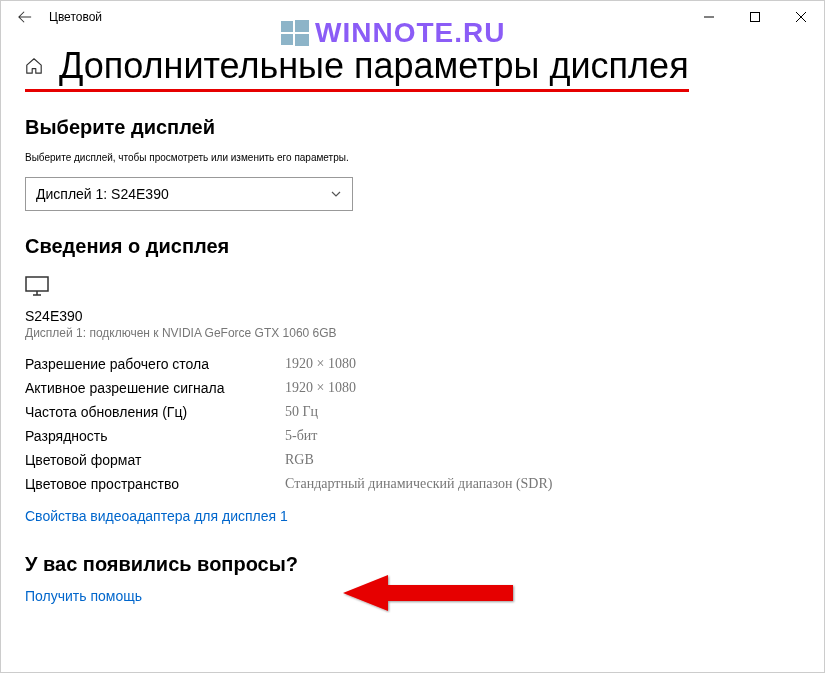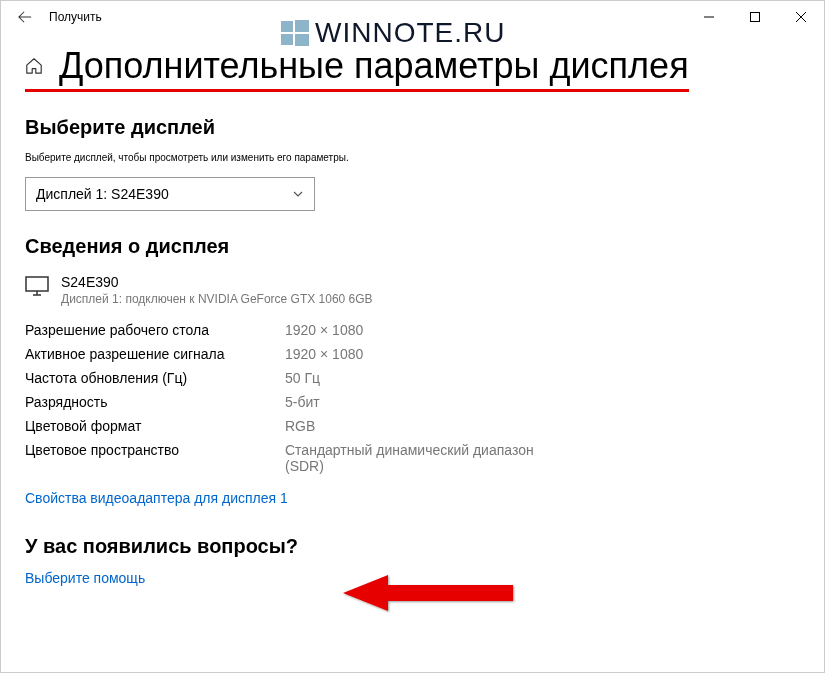--- a/index.html
+++ b/index.html
@@ -9,62 +9,62 @@
     .titlebar { height: 32px; display: flex; align-items: center; padding: 0 0 0 8px; }
     .back-btn { width: 32px; height: 32px; display: flex; align-items: center; justify-content: center; cursor: pointer; }
     .back-btn svg { width: 14px; height: 14px; }
     .title-text { font-size: 12px; color: #000; margin-left: 8px; }
     .win-controls { margin-left: auto; display: flex; }
     .win-btn { width: 46px; height: 32px; display: flex; align-items: center; justify-content: center; cursor: pointer; }
     .win-btn svg { width: 10px; height: 10px; }
     
     .watermark { position: absolute; top: 16px; left: 278px; display: flex; align-items: center; gap: 4px; pointer-events: none; }
     .watermark-icon { width: 32px; height: 32px; }
-    .watermark-text { font-size: 28px; color: #0f172a; letter-spacing: 1px; font-weight: 400; }
+    .watermark-text { font-size: 28px; color: #8b5cf6; letter-spacing: 1px; font-weight: 700; }
     
     .content { padding: 12px 24px 0 24px; }
     
     .header-row { display: flex; align-items: center; gap: 16px; margin-bottom: 8px; border-bottom: 3px solid #e60000; padding-bottom: 2px; width: fit-content; }
     .home-icon { width: 18px; height: 18px; }
     .page-title { font-size: 36px; font-weight: 400; color: #000; }
     
     .section-title { font-size: 20px; font-weight: 600; color: #000; margin-top: 24px; margin-bottom: 12px; }
     .section-desc { font-size: 10px; color: #000; margin-bottom: 12px; line-height: 1.4; max-width: 420px; }
     
-    .dropdown { width: 290px; height: 32px; border: 1px solid #999; background: #fff; display: flex; align-items: center; padding: 16px 10px; cursor: pointer; position: relative; }
+    .dropdown { width: 328px; height: 32px; border: 1px solid #999; background: #fff; display: flex; align-items: center; padding: 16px 10px; cursor: pointer; position: relative; }
     .dropdown-text { font-size: 14px; color: #000; }
     .dropdown-chevron { margin-left: auto; width: 12px; height: 12px; }
     
-    .display-header { display: flex; align-items: flex-start; gap: 12px; margin-top: 16px; margin-bottom: 12px; }
+    .display-header { display: flex; align-items: flex-start; gap: 12px; margin-top: 16px; margin-bottom: 12px; flex-direction: column; }
     .monitor-icon { width: 24px; height: 20px; margin-top: 2px; }
     .display-name { font-size: 14px; color: #000; }
     .display-sub { font-size: 12px; color: #777; margin-top: 2px; }
     
     .info-table { margin-top: 0; }
     .info-row { display: flex; padding: 4px 0; }
     .info-label { width: 260px; font-size: 14px; color: #000; }
-    .info-value { font-size: 14px; color: #777; max-width: 280px; }
+    .info-value { font-size: 14px; color: #777; max-width: 280px; font-family: Liberation Serif, serif; }
     
     .link { color: #0066cc; font-size: 14px; cursor: pointer; margin-top: 12px; display: inline-block; }
     
     .questions-title { font-size: 20px; font-weight: 600; color: #000; margin-top: 28px; margin-bottom: 8px; }
     
     .arrow-annotation { position: absolute; top: 572px; left: 342px; pointer-events: none; }
   </style>
 </head>
 <body>
 
 <div class="window">
   <div class="titlebar">
     <div class="back-btn">
       <svg viewBox="0 0 16 16">
           <path d="M7 2 L1 8 L7 14 M1 8 H15" stroke="#333" stroke-width="1.2" fill="none"></path>
         </svg>
     </div>
-    <span class="title-text">Получить</span>
+    <span class="title-text">Цветовой</span>
     <div class="win-controls">
       <div class="win-btn">
         <svg viewBox="0 0 10 10">
             <path d="M0 5 H10" stroke="#000" stroke-width="1"></path>
           </svg>
       </div>
       <div class="win-btn">
         <svg viewBox="0 0 10 10">
             <rect x="0.5" y="0.5" width="9" height="9" stroke="#000" stroke-width="1" fill="none"></rect>
           </svg>
@@ -141,21 +141,21 @@
       </div>
       <div class="info-row">
         <div class="info-label">Цветовое пространство</div>
         <div class="info-value">Стандартный динамический диапазон (SDR)</div>
       </div>
     </div>
 
     <span class="link">Свойства видеоадаптера для дисплея 1</span>
 
     <h2 class="questions-title">У вас появились вопросы?</h2>
-    <span class="link" style="margin-top:4px;">Выберите помощь</span>
+    <span class="link" style="margin-top:4px;">Получить помощь</span>
   </div>
 
   <svg class="arrow-annotation" width="180" height="40" viewBox="0 0 180 40">
     <defs>
       <filter id="ds" x="-20%" y="-20%" width="140%" height="140%">
         <feDropShadow dx="1" dy="1" stdDeviation="1" flood-opacity="0.4"></feDropShadow>
       </filter>
     </defs>
     <g filter="url(#ds)">
       <rect x="40" y="12" width="130" height="16" fill="#e60000"></rect>

